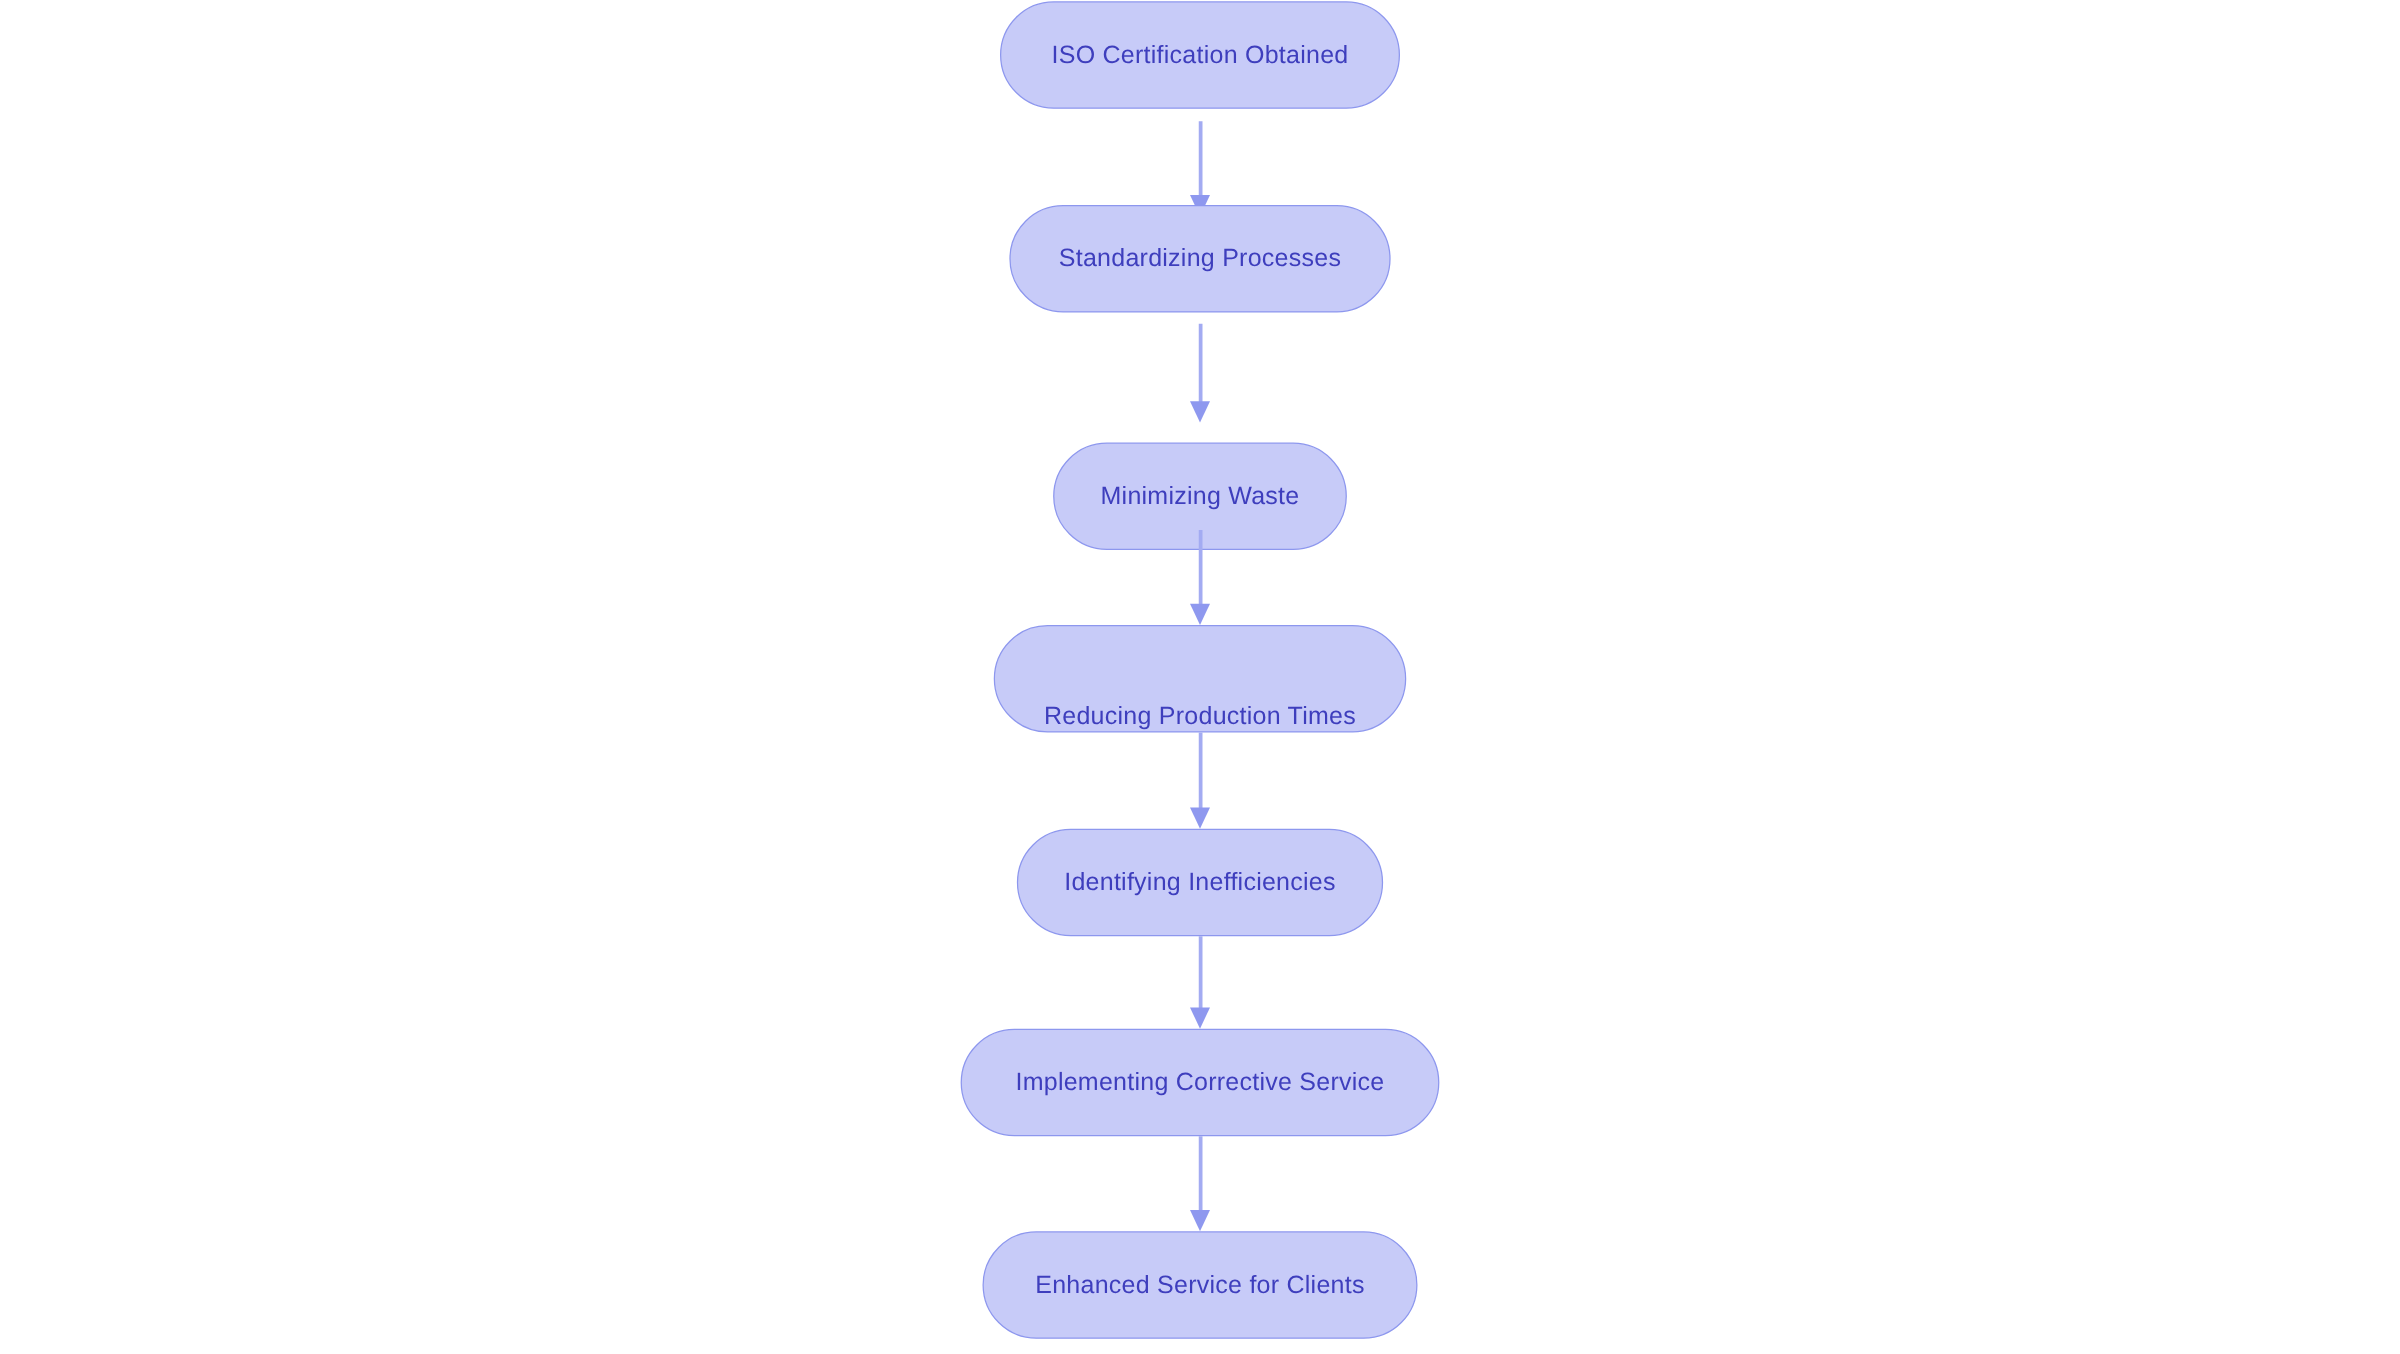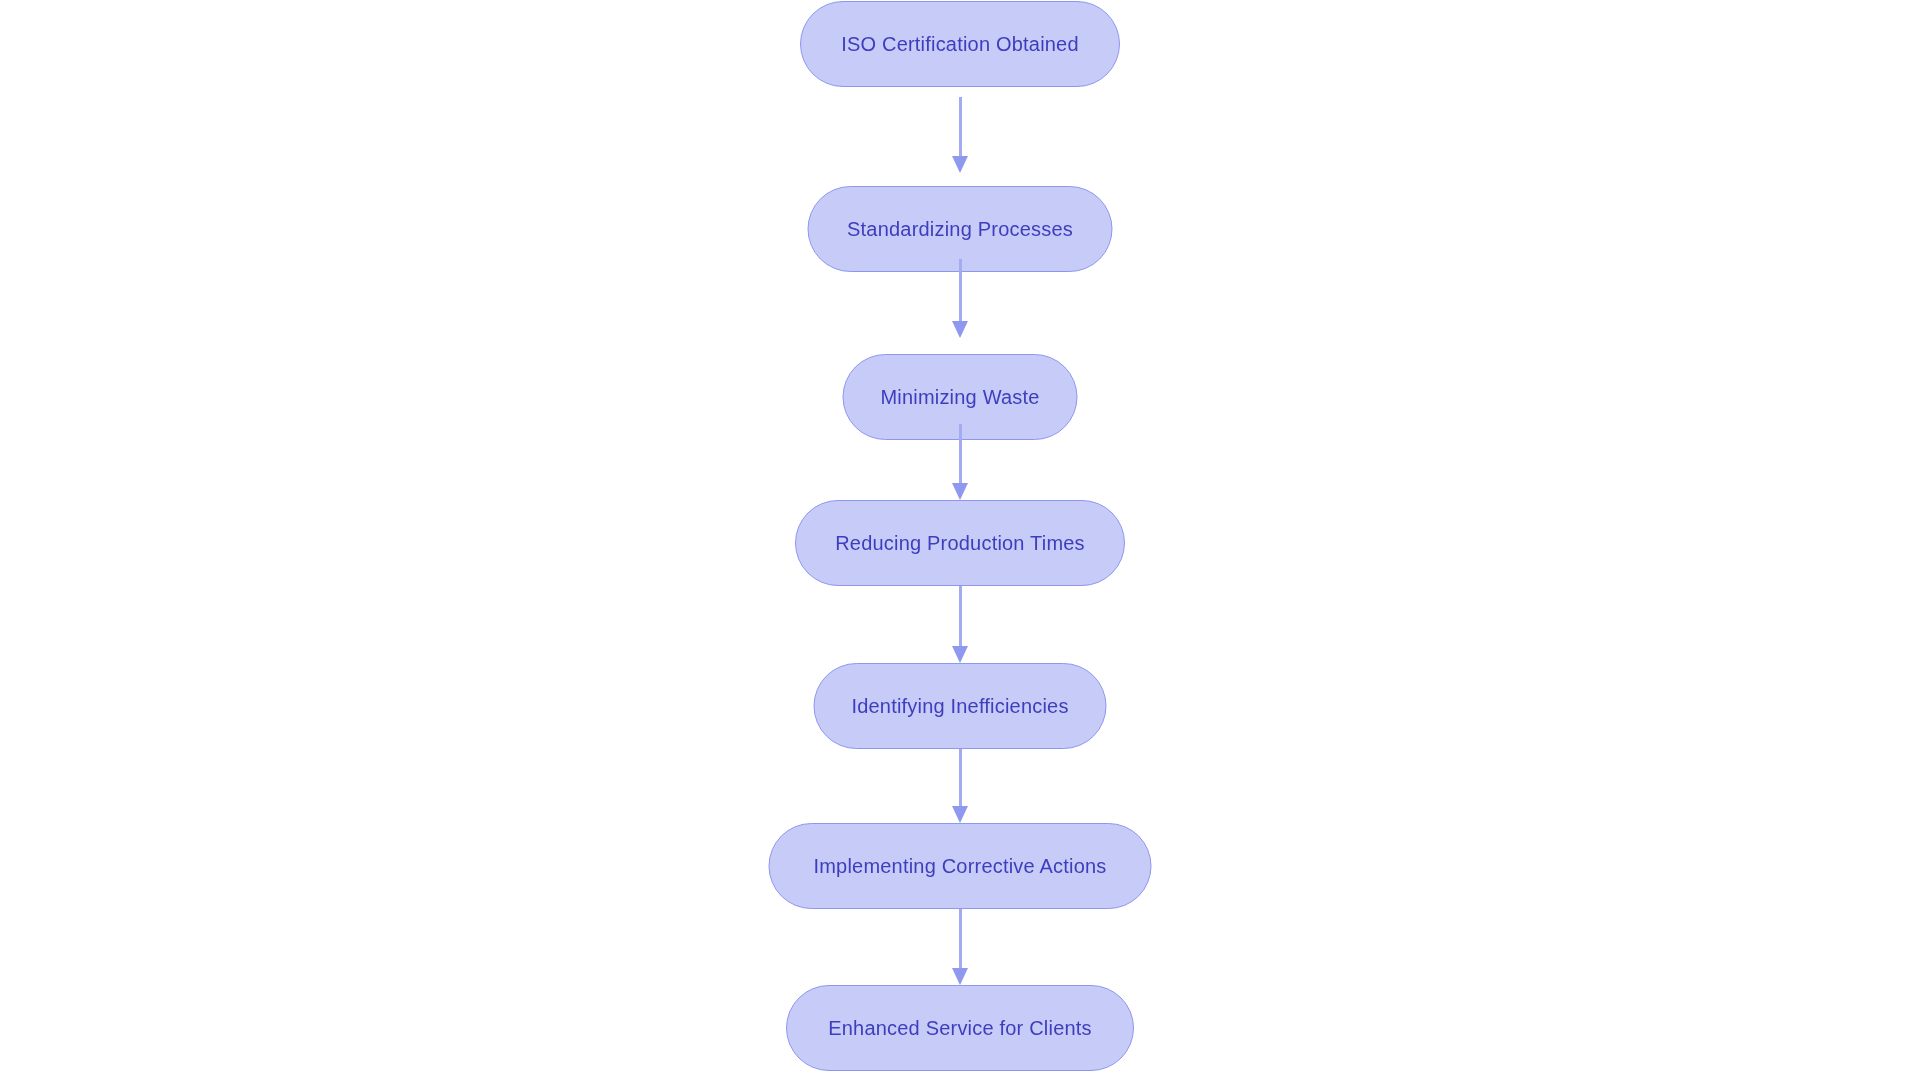--- a/index.html
+++ b/index.html
@@ -29,23 +29,23 @@
     justify-content: center;
   }
   .node span {
     color: var(--node-text, #3e3ebd);
     font-size: 20px;
     font-weight: 500;
     letter-spacing: 0.2px;
     white-space: nowrap;
   }
   .n1 { top: 1px;  width: 320px; }
-  .n2 { top: 186px; width: 305px; text-align: center; }
+  .n2 { top: 164px; width: 305px; text-align: center; }
   .n3 { top: 354px; width: 235px; }
-  .n4 { top: 500px; width: 330px; }
+  .n4 { top: 500px; width: 330px; align-items: flex-end; }
   .n5 { top: 663px; width: 293px; text-align: right; }
   .n6 { top: 823px; width: 383px; }
   .n7 { top: 985px; width: 348px; text-align: right; }
 
   .arrow {
     position: absolute;
     left: 50%;
     transform: translateX(-50%);
     width: 16px;
     display: flex;
@@ -116,21 +116,21 @@
   <div class="node n5">
     <span>Identifying Inefficiencies</span>
   </div>
 
   <div class="arrow a5">
     <div class="stem"></div>
     <div class="head"></div>
   </div>
 
   <div class="node n6">
-    <span>Implementing Corrective Actions</span>
+    <span>Implementing Corrective Service</span>
   </div>
 
   <div class="arrow a6">
     <div class="stem"></div>
     <div class="head"></div>
   </div>
 
   <div class="node n7">
     <span>Enhanced Service for Clients</span>
   </div>

